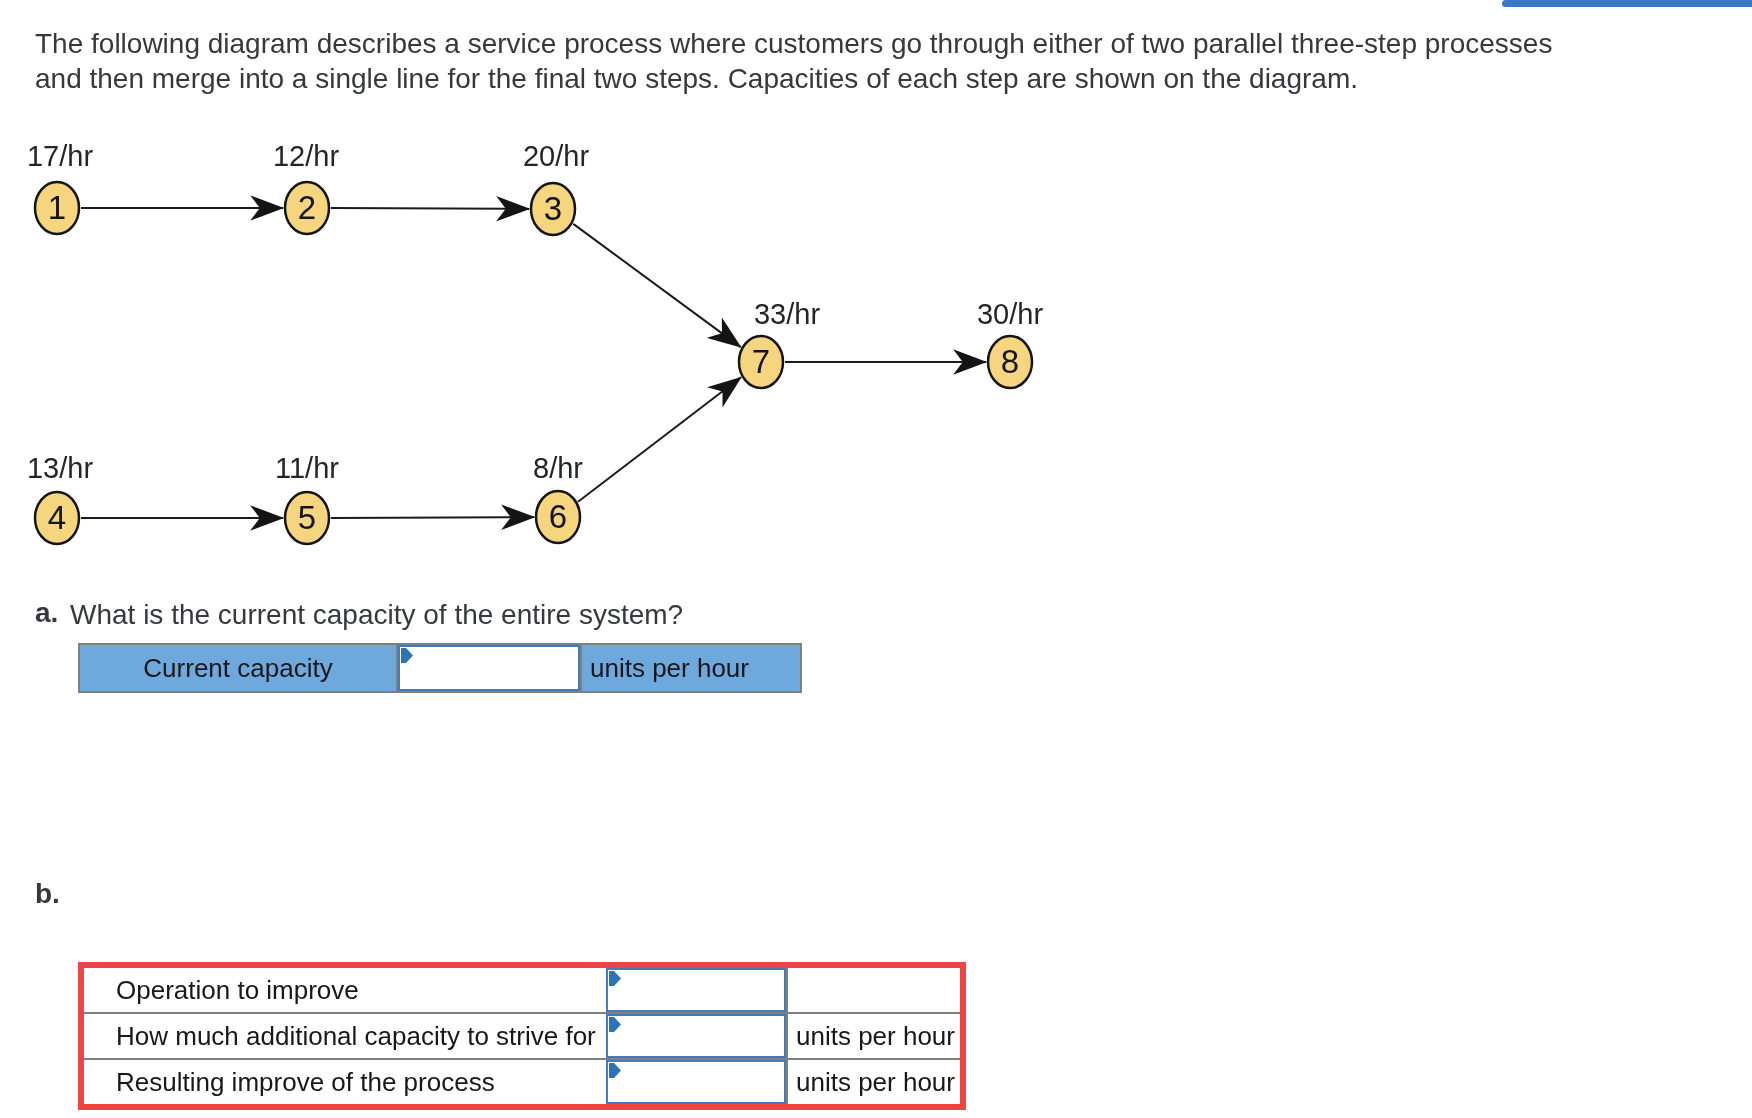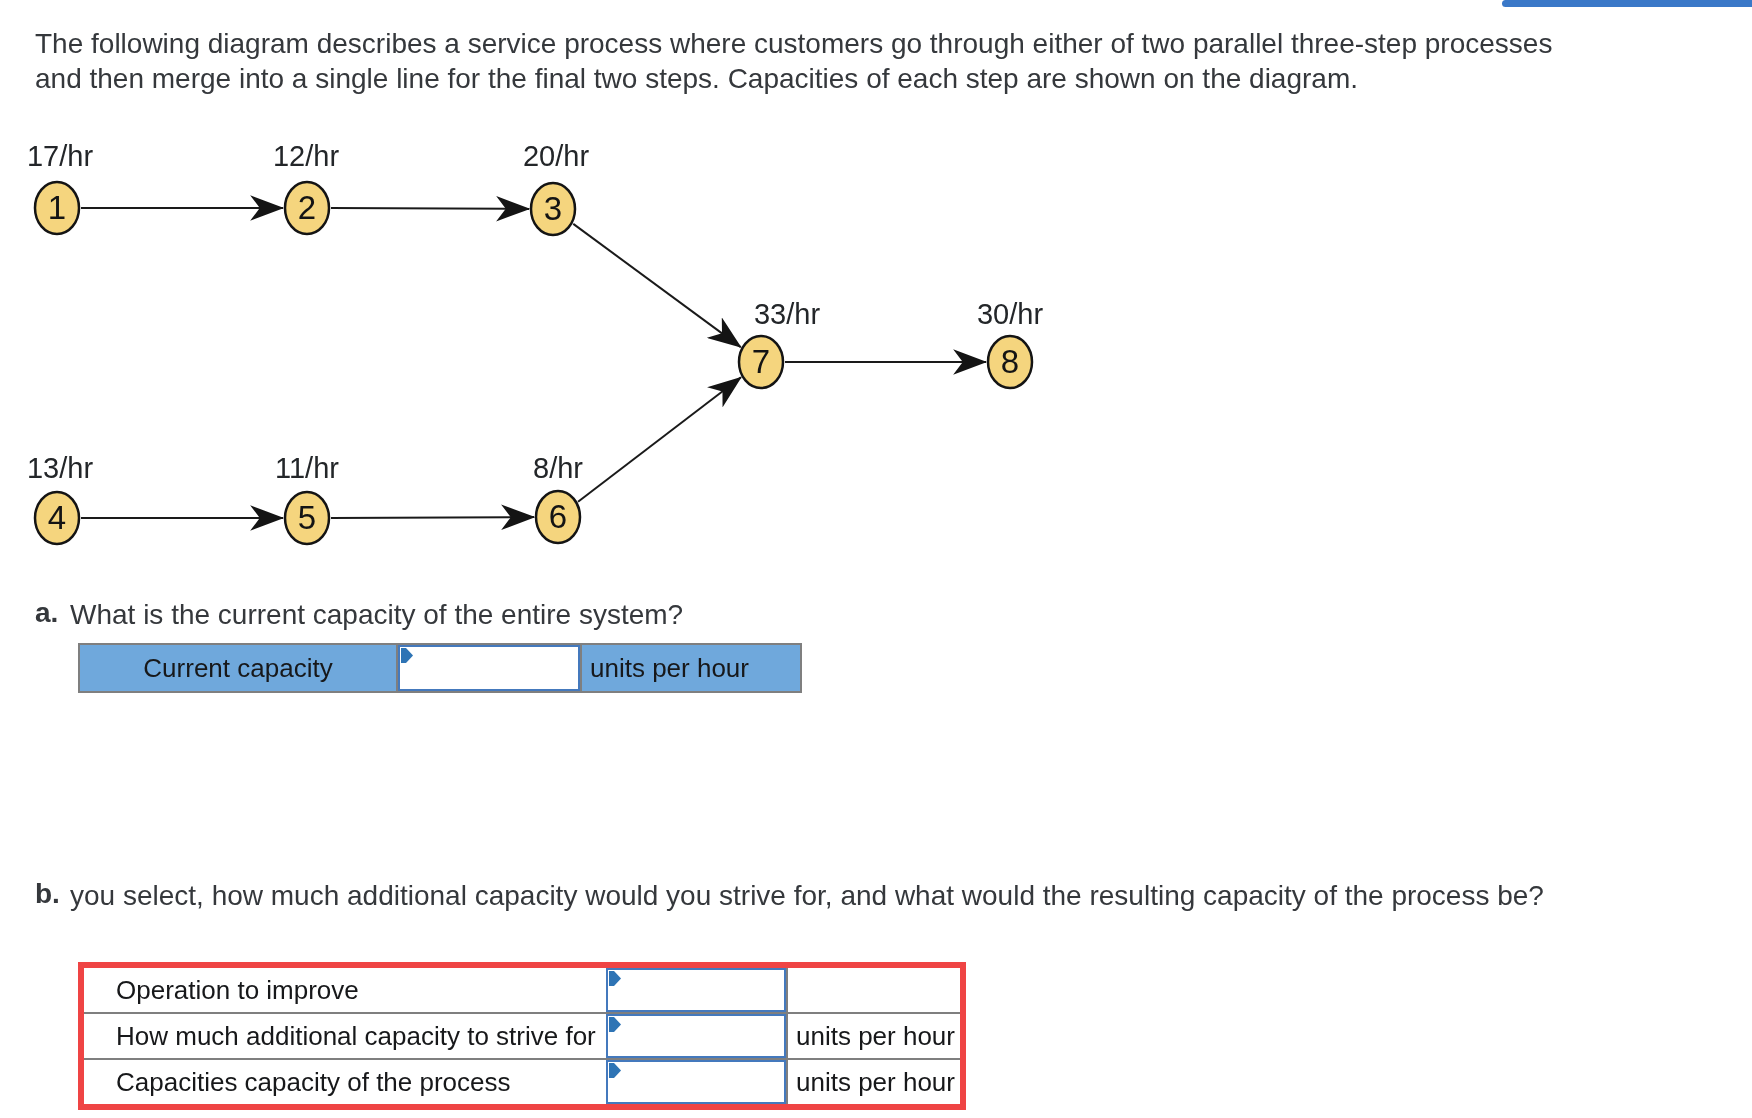--- a/index.html
+++ b/index.html
@@ -120,21 +120,20 @@
         </svg>
     </span>
     <input type="text" class="answer-input" style="">
   </div>
   <div class="ta-units">units per hour</div>
 </div>
 
 <div class="q-head" id="question-b">
   <div class="q-letter">b.</div>
   <div class="q-lines">
-    <div>you select, how much additional capacity would you strive for, and what would the resulting capacity of the process be?</div>
   </div>
 </div>
 
 <div class="table-b">
   <div class="tb-row">
     <div class="tb-label">Operation to improve</div>
     <div class="tb-input">
       <span class="flag">
         <svg width="12" height="15">
             <polygon points="0,0 5,0 12,7.5 5,15 0,15" fill="#2e74b5"></polygon>
@@ -150,21 +149,21 @@
       <span class="flag">
         <svg width="12" height="15">
             <polygon points="0,0 5,0 12,7.5 5,15 0,15" fill="#2e74b5"></polygon>
           </svg>
       </span>
       <input type="text" class="answer-input" style="">
     </div>
     <div class="tb-units">units per hour</div>
   </div>
   <div class="tb-row">
-    <div class="tb-label">Capacities capacity of the process</div>
+    <div class="tb-label">Resulting improve of the process</div>
     <div class="tb-input">
       <span class="flag">
         <svg width="12" height="15">
             <polygon points="0,0 5,0 12,7.5 5,15 0,15" fill="#2e74b5"></polygon>
           </svg>
       </span>
       <input type="text" class="answer-input" style="">
     </div>
     <div class="tb-units">units per hour</div>
   </div>

